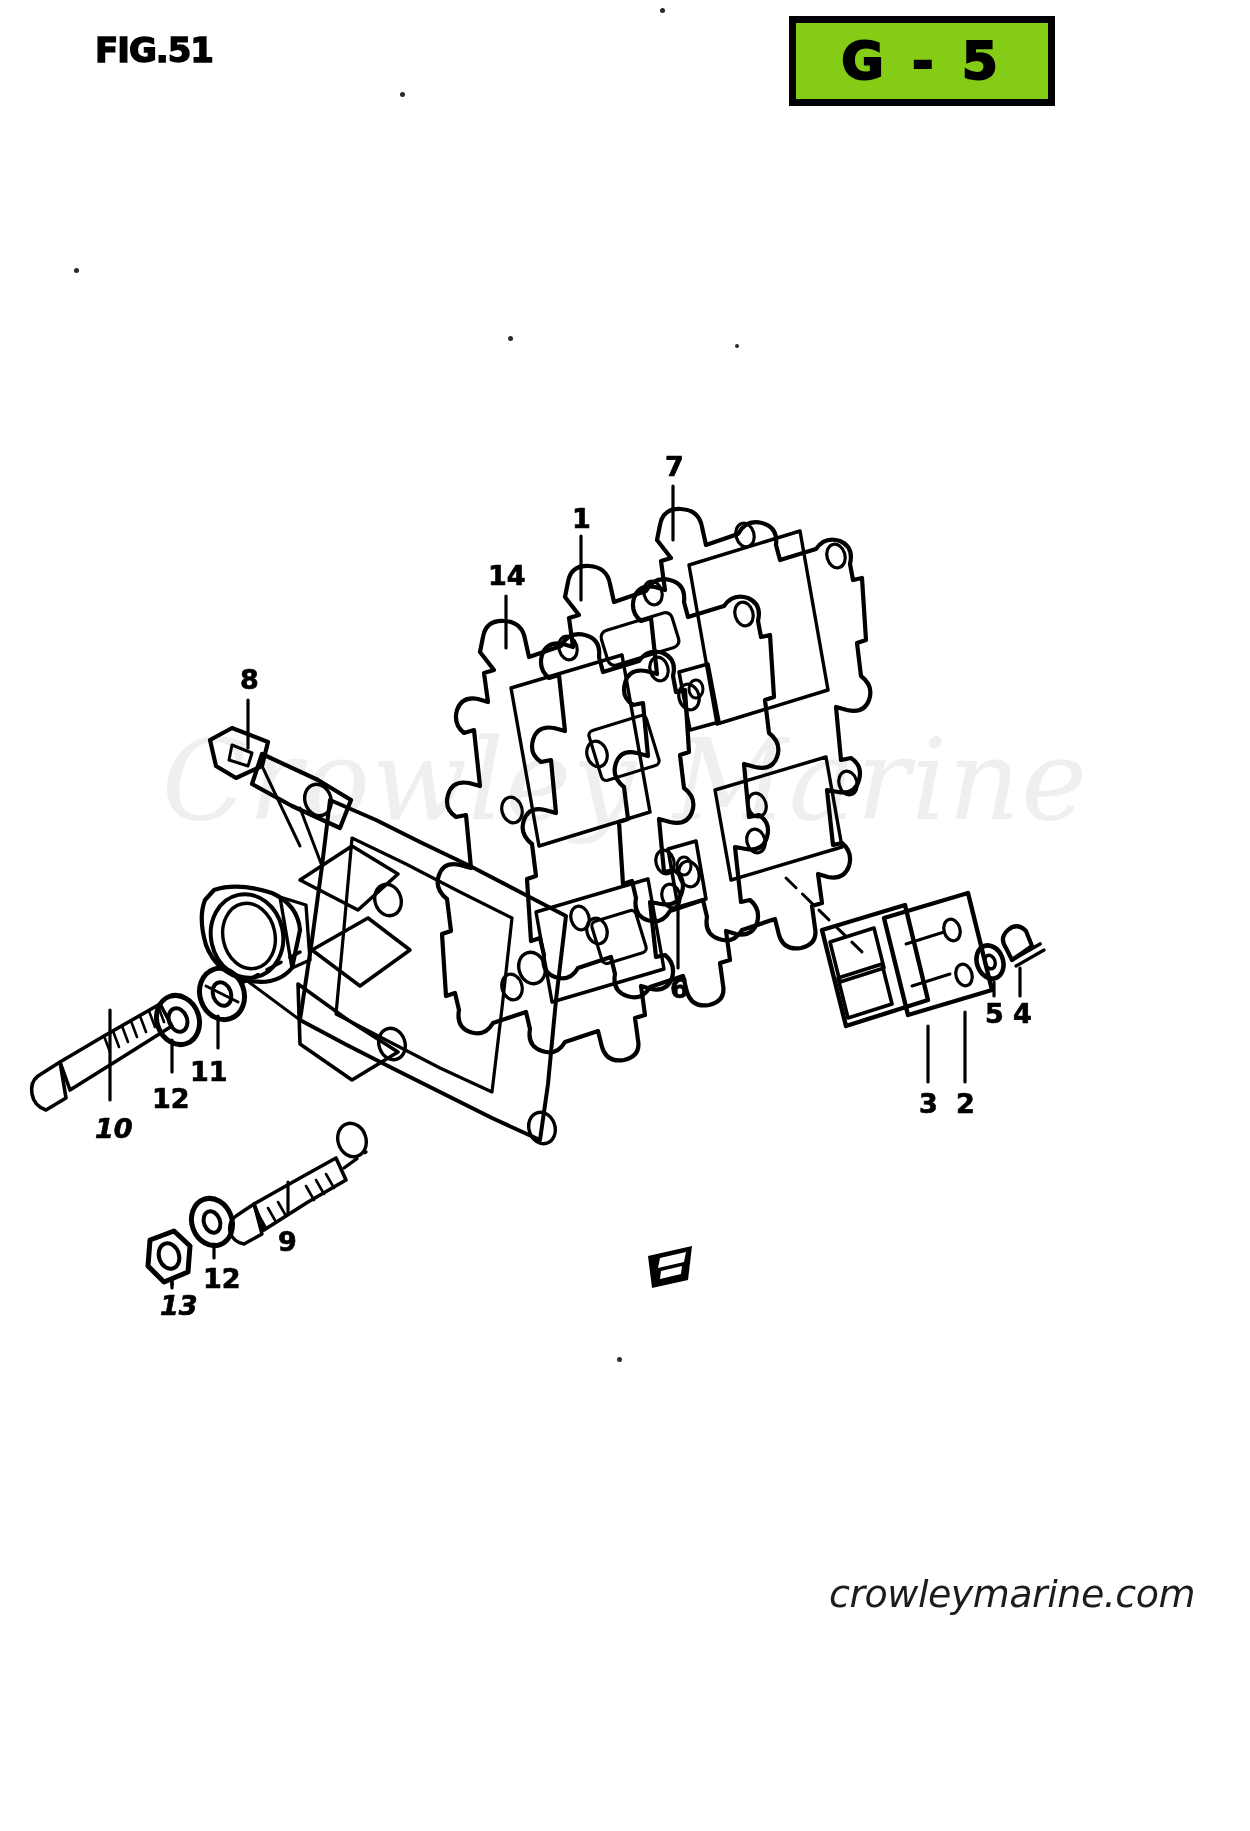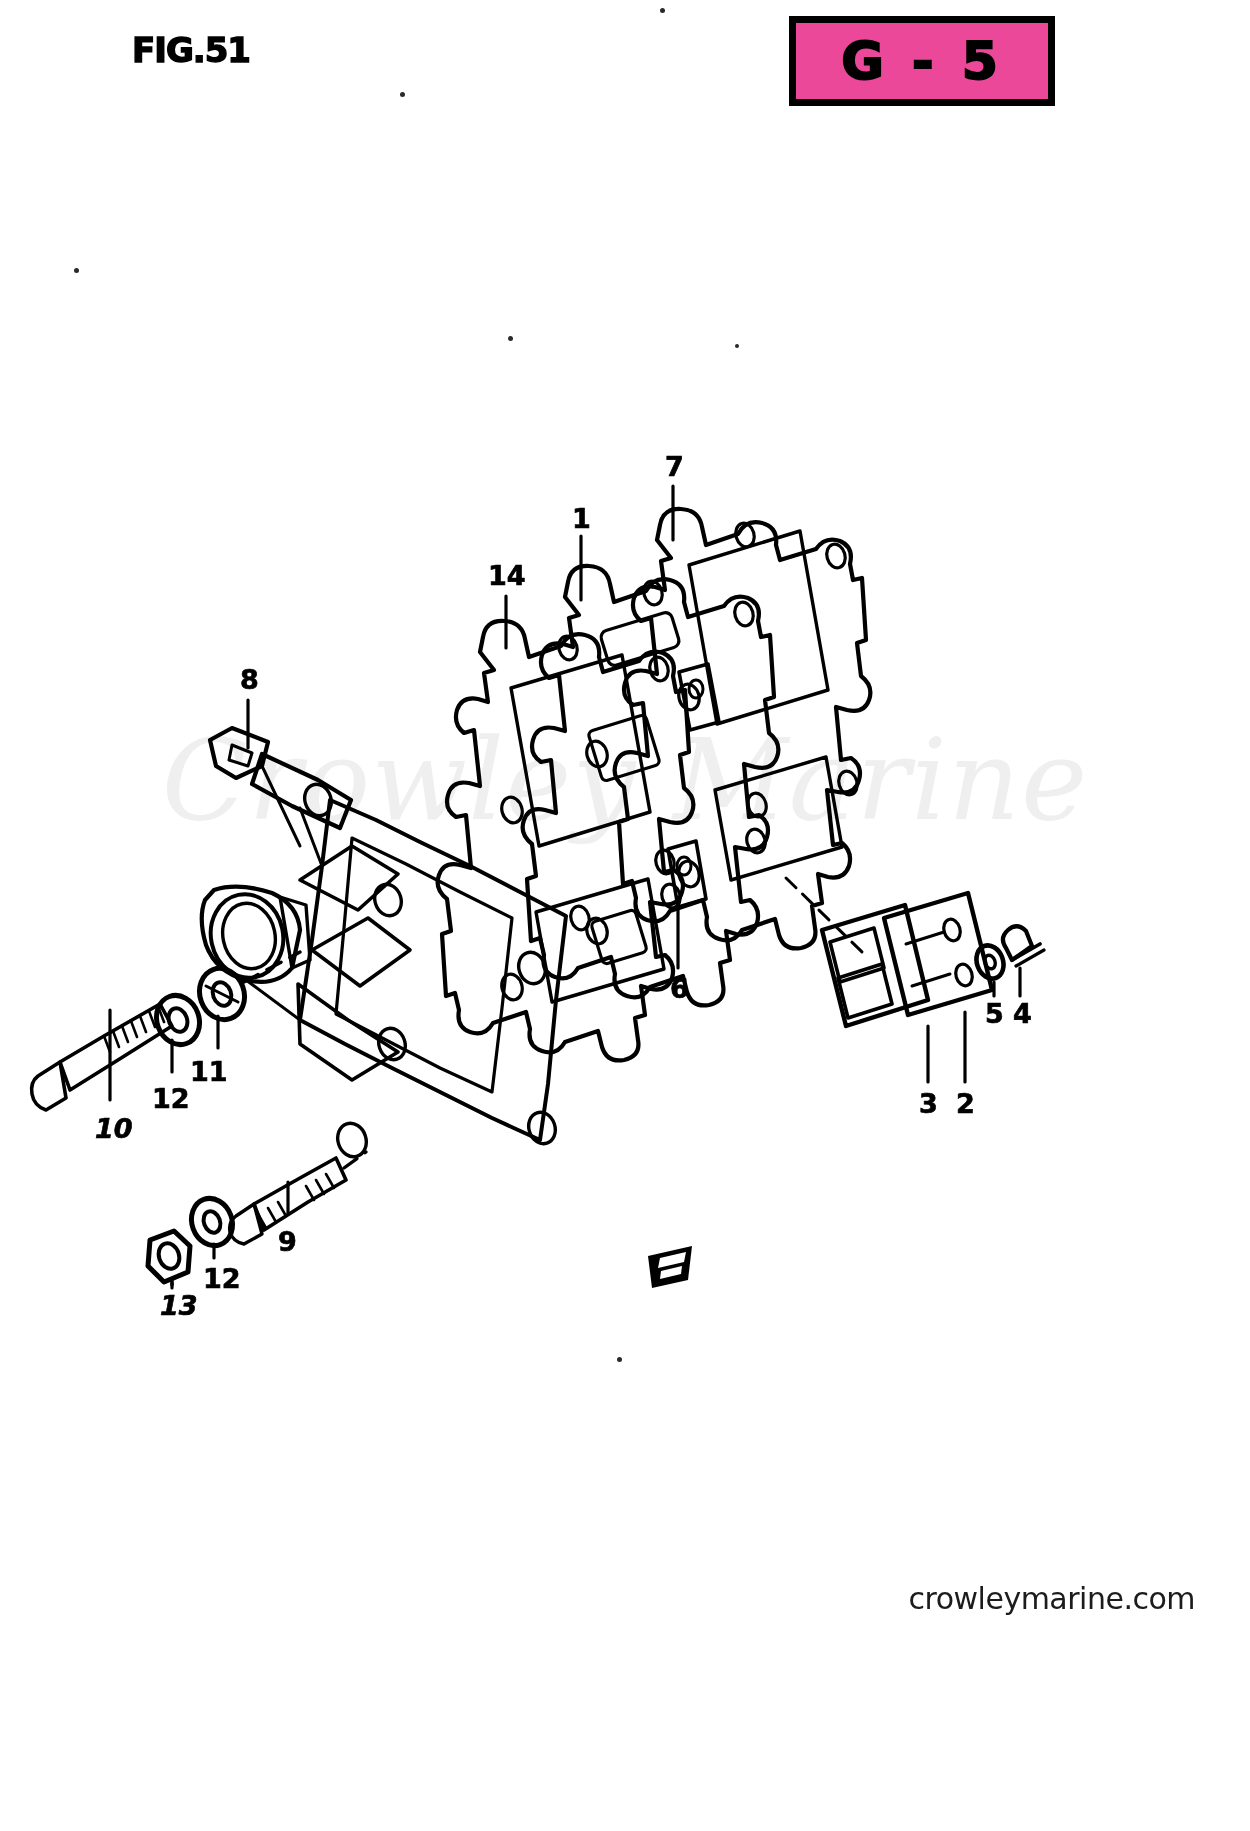--- a/index.html
+++ b/index.html
@@ -19,31 +19,30 @@
   
   #fig-title {
     position: absolute;
     left: 95px;
     top: 30px;
     font-family: "DejaVu Sans", sans-serif;
     font-weight: bold;
     font-size: 34px;
     letter-spacing: -1px;
     color: #000;
-    margin-left: 37px;
     -webkit-text-stroke: 1.4px #000;
   }
   #page-code-box {
     position: absolute;
     left: 789px;
     top: 16px;
     width: 266px;
     height: 90px;
     border: 7px solid #000;
-    background: #ec4899;
+    background: #84cc16;
     box-sizing: border-box;
   }
   #page-code-text {
     position: absolute;
     left: 0; top: 0;
     width: 100%; height: 100%;
     display: flex;
     align-items: center;
     justify-content: center;
     font-family: "DejaVu Sans", sans-serif;
@@ -68,23 +67,24 @@
     letter-spacing: 1px;
     white-space: nowrap;
     user-select: none;
     z-index: 1;
   }
   #footer-url {
     position: absolute;
     right: 55px;
     bottom: 215px;
     font-family: "DejaVu Sans", sans-serif;
-    font-size: 30px;
+    font-size: 38px;
     color: #1c1c1c;
     letter-spacing: -0.5px;
+    font-style: italic;
   }
 
   
   #drawing {
     position: absolute;
     left: 0; top: 0;
     width: 1250px;
     height: 1831px;
     z-index: 3;
   }

